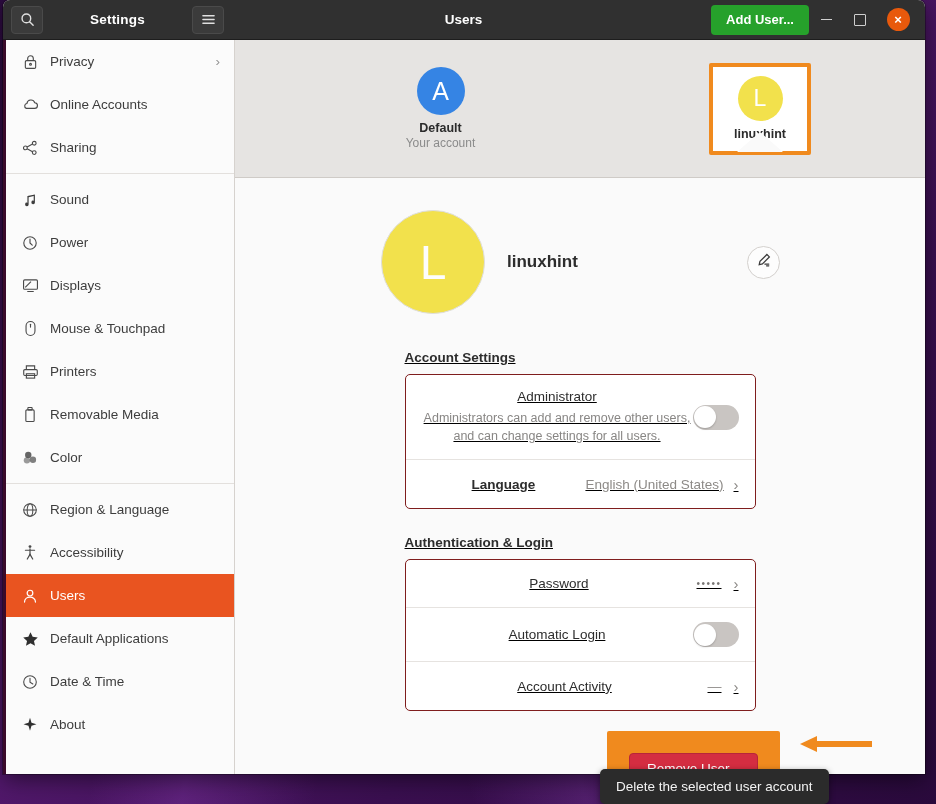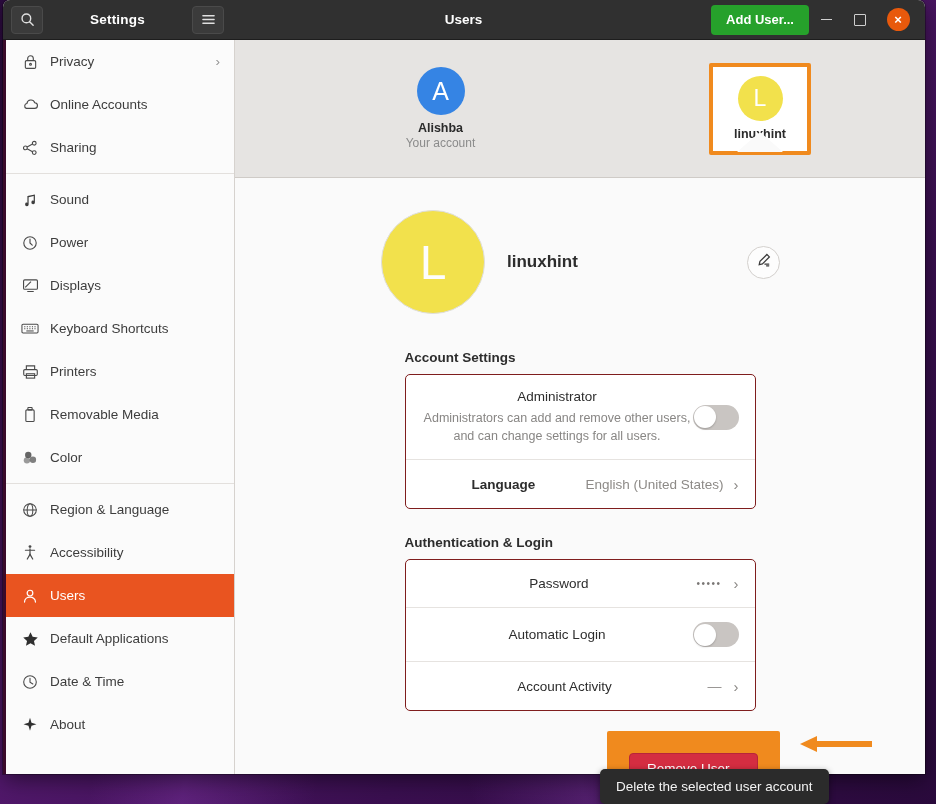--- a/index.html
+++ b/index.html
@@ -273,21 +273,21 @@
   .pane {
     flex: 1;
     background: #fafafa;
     padding: 32px 0 0 0;
     display: flex;
     flex-direction: column;
     align-items: center;
     min-height: 0;
     position: relative;
   }
-  .pane-col { width: 351px; }
+  .pane-col { width: 351px; text-decoration: underline; }
 
   .profile-row {
     display: flex;
     align-items: center;
     margin-bottom: 36px;
     width: 400px;
   }
   .av-big {
     width: 104px; height: 104px;
     background: #f2e14c;
@@ -540,32 +540,30 @@
         <span class="ico">
           <svg width="17" height="15" viewBox="0 0 18 16" fill="none" stroke="#4a4a4a" stroke-width="1.2">
             <rect x="1.6" y="2" width="14.8" height="10" rx="1.2"></rect>
               <line x1="6" y1="14.4" x2="12" y2="14.4" stroke-linecap="round"></line>
             <line x1="3.4" y1="10" x2="9.5" y2="3.8"></line>
           </svg>
         </span>
         <span class="lbl">Displays</span>
       </div>
 
-
-      <div class="nav-item">
-        <span class="ico">
-          <svg width="18" height="13" viewBox="0 0 19 13" fill="none" stroke="#4a4a4a" stroke-width="1.1">
-            <rect x="1" y="2" width="17" height="9.2" rx="1.2"></rect>
-            <line x1="3.4" y1="4.6" x2="15.6" y2="4.6" stroke-dasharray="1.2 1.5"></line>
-            <line x1="3.4" y1="6.8" x2="15.6" y2="6.8" stroke-dasharray="1.2 1.5"></line>
-            <line x1="5.6" y1="9.1" x2="13.4" y2="9.1"></line>
-          </svg>
-        </span>
-        <span class="lbl">Keyboard Shortcuts</span>
-      </div>
+      <div class="nav-item">
+        <span class="ico">
+          <svg width="13" height="17" viewBox="0 0 14 18" fill="none" stroke="#4a4a4a" stroke-width="1.2">
+            <rect x="2.2" y="1.5" width="9.6" height="15" rx="4.8"></rect>
+              <line x1="7" y1="4.5" x2="7" y2="7.5" stroke-linecap="round"></line>
+          </svg>
+        </span>
+        <span class="lbl">Mouse &amp; Touchpad</span>
+      </div>
+
 
       <div class="nav-item">
         <span class="ico">
           <svg width="17" height="16" viewBox="0 0 18 17" fill="none" stroke="#4a4a4a" stroke-width="1.2">
             <path d="M4.6 6V2h8.8v4"></path>
               <rect x="1.8" y="6" width="14.4" height="6.2" rx="1.2"></rect>
               <rect x="4.6" y="10.4" width="8.8" height="4.6"></rect>
           </svg>
         </span>
         <span class="lbl">Printers</span>
@@ -657,21 +655,21 @@
       </div>
     </nav>
 
     <main class="content">
 
       <div class="carousel">
         <div class="carousel-inner">
 
           <div class="user-card first">
             <div class="avatar av-blue">A</div>
-            <div class="uc-name">Alishba</div>
+            <div class="uc-name">Default</div>
             <div class="uc-sub">Your account</div>
           </div>
 
           <div class="user-card selected">
             <div class="avatar av-yellow-sm">L</div>
             <div class="uc-name">linuxhint</div>
             <div class="pointer-tri"></div>
           </div>
 
         </div>

